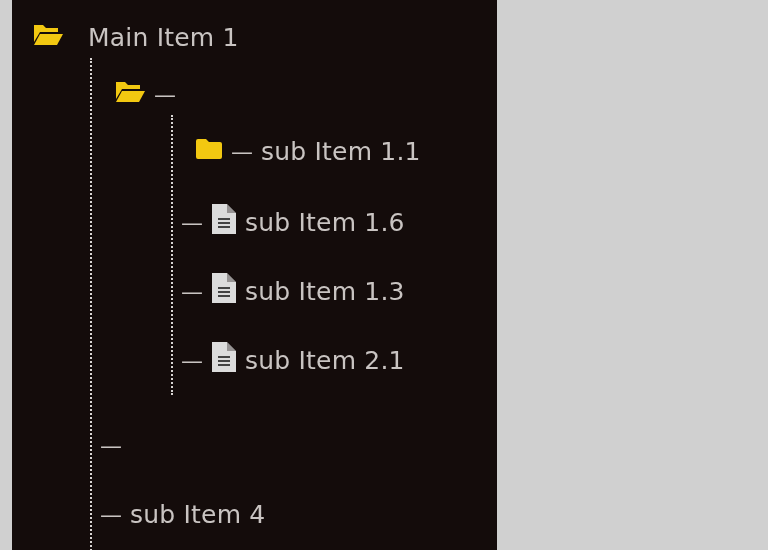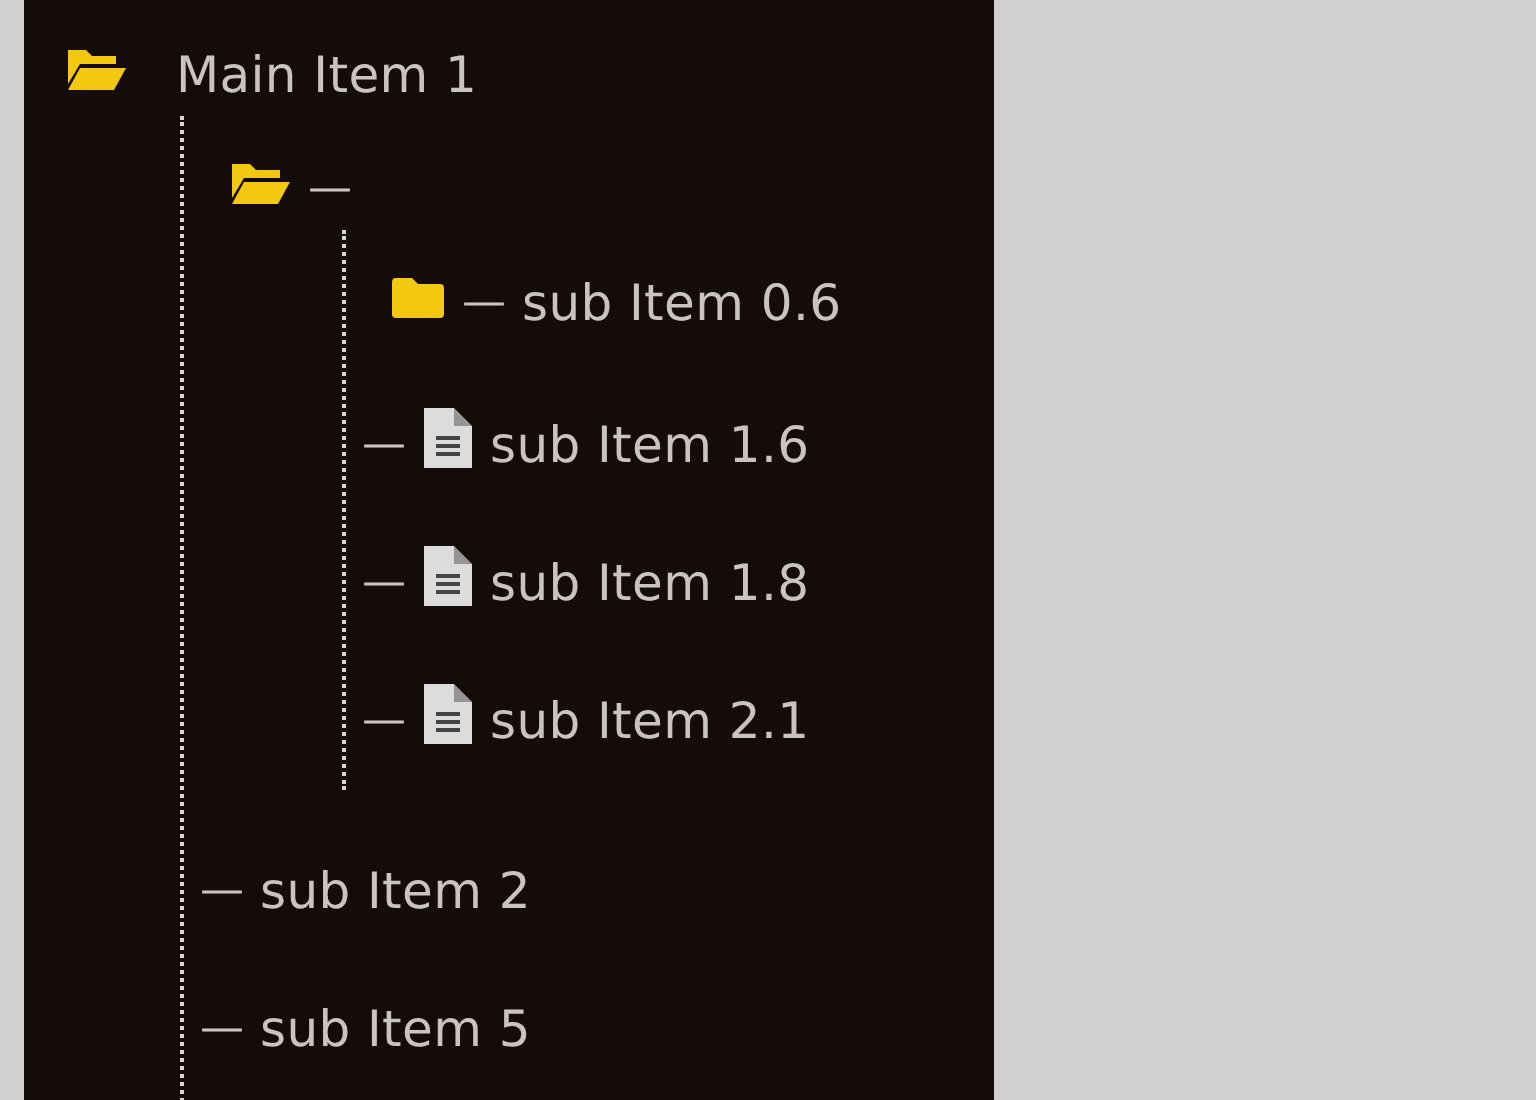--- a/index.html
+++ b/index.html
@@ -39,21 +39,21 @@
     <span class="dash">—</span>
   </div>
 
   <div class="node" style="left:183px;top:131px;">
     <span class="icon" style="margin-right:8px;">
       <svg width="28" height="22" viewBox="0 0 28 22">
           <path d="M1 3 a2 2 0 0 1 2 -2 h8 l3 3 h11 a2 2 0 0 1 2 2 v13 a2 2 0 0 1 -2 2 H3 a2 2 0 0 1 -2 -2 Z" fill="#f2c811"></path>
         </svg>
     </span>
     <span class="dash">—</span>
-    <span class="label">sub Item 0.6</span>
+    <span class="label">sub Item 1.1</span>
   </div>
 
   <div class="node" style="left:169px;top:202px;">
     <span class="dash">—</span>
     <span class="icon" style="margin-right:8px;">
       <svg width="26" height="32" viewBox="0 0 26 32">
           <path d="M1 1 H16 L25 10 V31 H1 Z" fill="#dcdcdc"></path>
           <path d="M16 1 V10 H25" fill="#140c0b" opacity="0.35"></path>
           <rect x="7" y="15" width="12" height="2" fill="#444"></rect>
           <rect x="7" y="19" width="12" height="2" fill="#444"></rect>
@@ -67,41 +67,40 @@
     <span class="dash">—</span>
     <span class="icon" style="margin-right:8px;">
       <svg width="26" height="32" viewBox="0 0 26 32">
           <path d="M1 1 H16 L25 10 V31 H1 Z" fill="#dcdcdc"></path>
           <path d="M16 1 V10 H25" fill="#140c0b" opacity="0.35"></path>
           <rect x="7" y="15" width="12" height="2" fill="#444"></rect>
           <rect x="7" y="19" width="12" height="2" fill="#444"></rect>
           <rect x="7" y="23" width="12" height="2" fill="#444"></rect>
         </svg>
     </span>
-    <span class="label">sub Item 1.8</span>
+    <span class="label">sub Item 1.3</span>
   </div>
 
   <div class="node" style="left:169px;top:340px;">
     <span class="dash">—</span>
     <span class="icon" style="margin-right:8px;">
       <svg width="26" height="32" viewBox="0 0 26 32">
           <path d="M1 1 H16 L25 10 V31 H1 Z" fill="#dcdcdc"></path>
           <path d="M16 1 V10 H25" fill="#140c0b" opacity="0.35"></path>
           <rect x="7" y="15" width="12" height="2" fill="#444"></rect>
           <rect x="7" y="19" width="12" height="2" fill="#444"></rect>
           <rect x="7" y="23" width="12" height="2" fill="#444"></rect>
         </svg>
     </span>
     <span class="label">sub Item 2.1</span>
   </div>
 
   <div class="node" style="left:88px;top:425px;">
     <span class="dash">—</span>
-    <span class="label">sub Item 2</span>
   </div>
 
   <div class="node" style="left:88px;top:494px;">
     <span class="dash">—</span>
-    <span class="label">sub Item 5</span>
+    <span class="label">sub Item 4</span>
   </div>
 </div>
 
 <div class="right"></div>
 
 </body></html>

